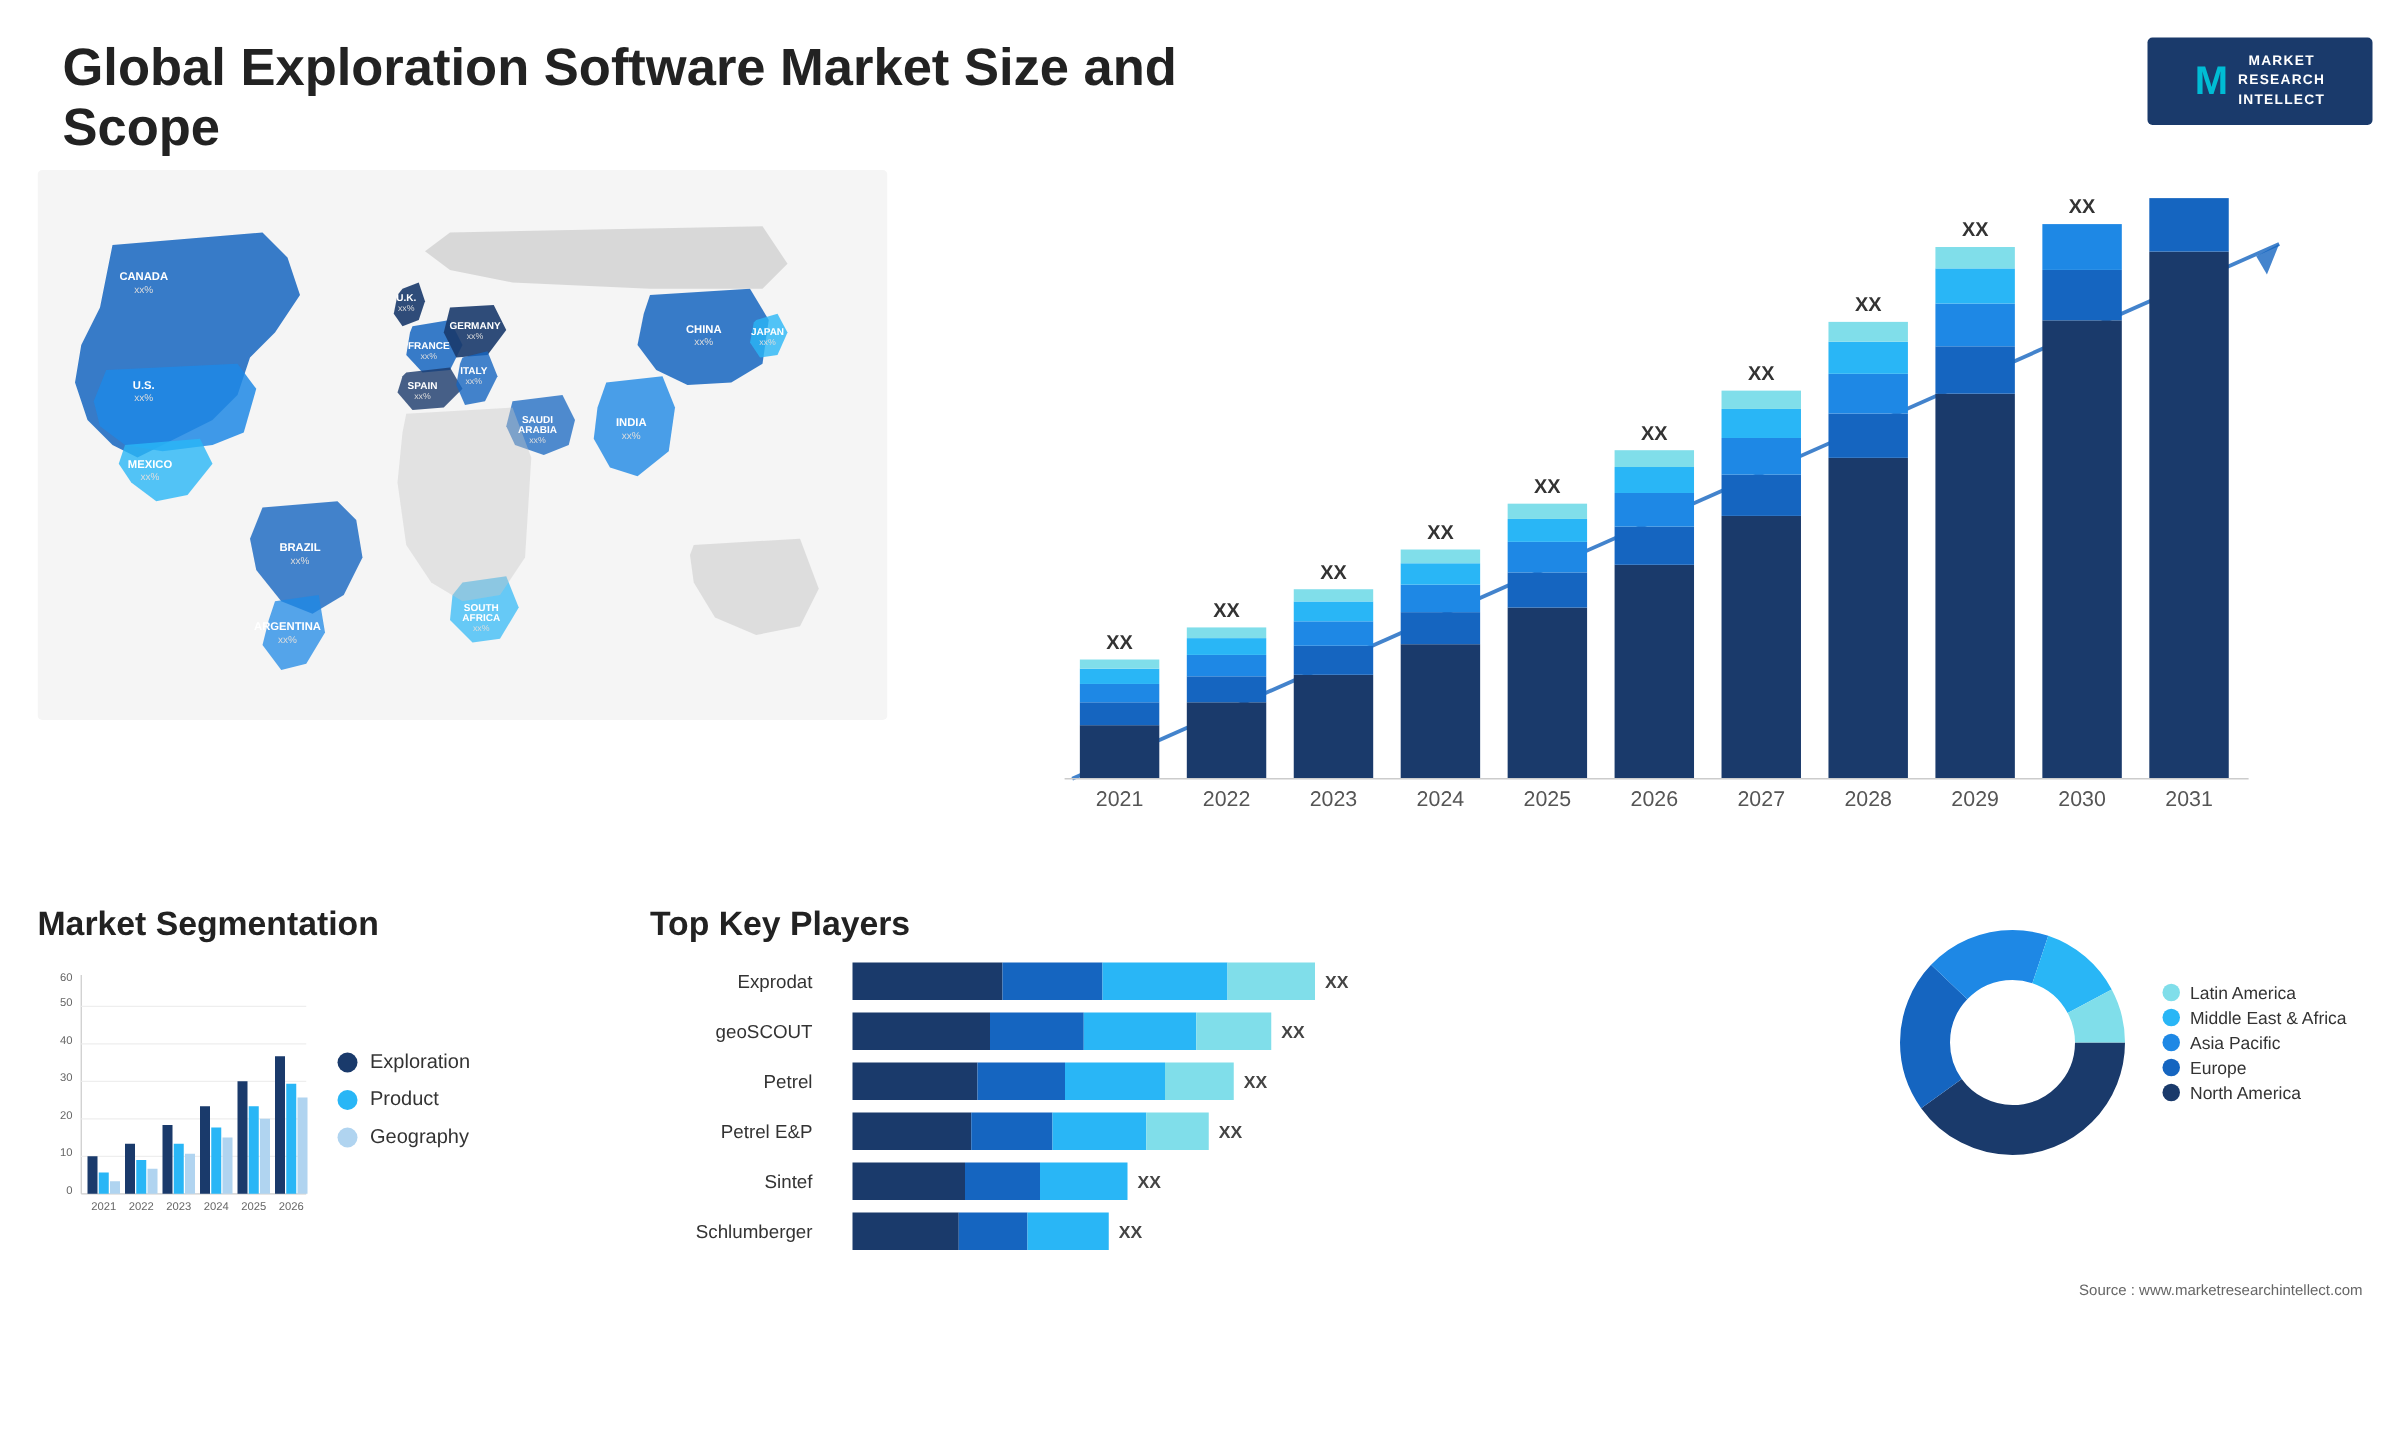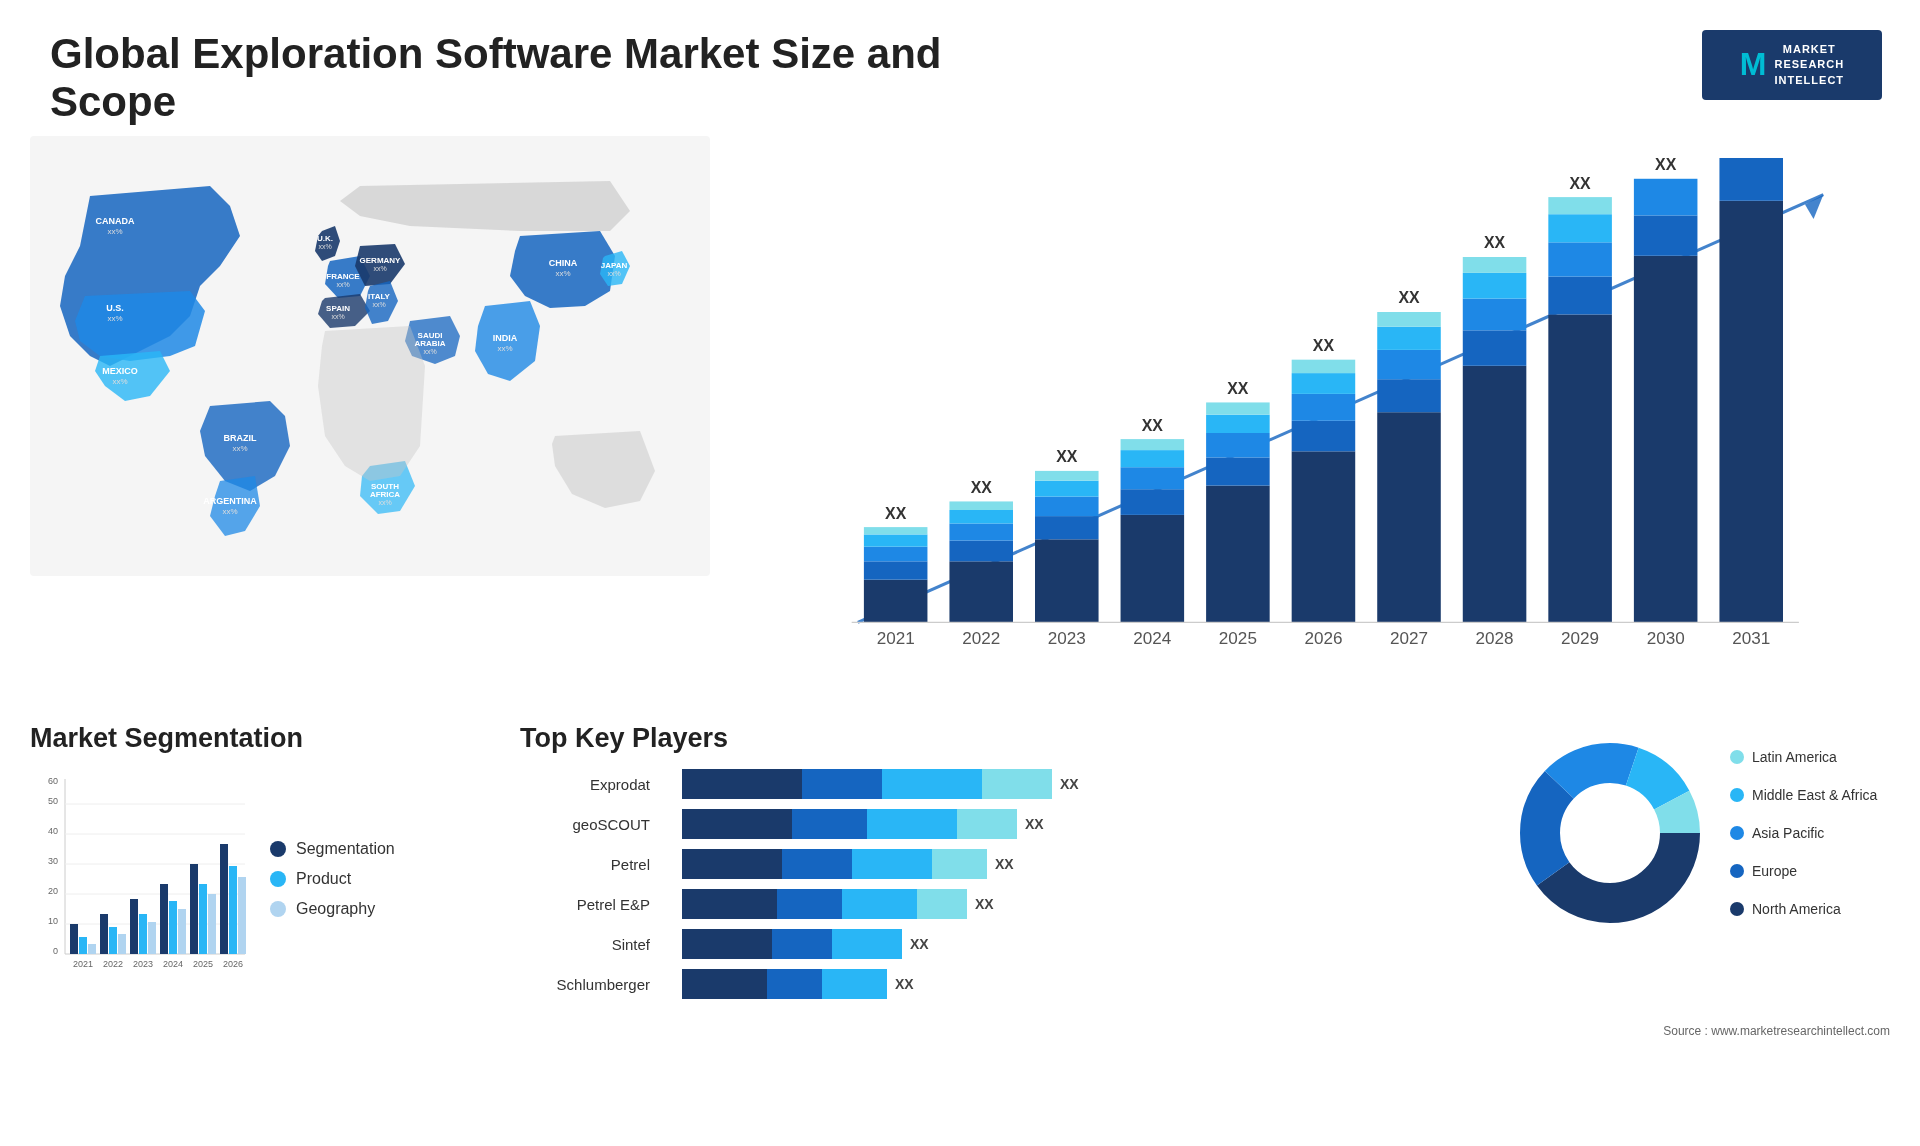--- a/index.html
+++ b/index.html
@@ -10,21 +10,21 @@
       min-height: 1146px;
       overflow: hidden;
       position: relative;
     }
 
     
     .header {
       display: flex;
       justify-content: space-between;
       align-items: flex-start;
-      padding: 30px 38px 10px 50px;
+      padding: 30px 22px 10px 50px;
     }
     .main-title {
       font-size: 42px;
       font-weight: 700;
       color: #222;
       max-width: 900px;
     }
     .logo-area {
       display: flex;
       flex-direction: column;
@@ -193,21 +193,21 @@
       margin-top: 10px;
     }
     .donut-chart {
       width: 200px;
       height: 200px;
       flex-shrink: 0;
     }
     .regional-legend {
       display: flex;
       flex-direction: column;
-      gap: 22px;
+      gap: 4px;
       text-align: right;
     }
     .regional-legend-item {
       display: flex;
       align-items: center;
       gap: 8px;
       font-size: 14px;
       color: #333;
     }
     .regional-dot {
@@ -483,21 +483,21 @@
         <text x="83" y="198" text-anchor="middle" font-size="9" fill="#666">2022</text>
         <text x="113" y="198" text-anchor="middle" font-size="9" fill="#666">2023</text>
         <text x="143" y="198" text-anchor="middle" font-size="9" fill="#666">2024</text>
         <text x="173" y="198" text-anchor="middle" font-size="9" fill="#666">2025</text>
         <text x="203" y="198" text-anchor="middle" font-size="9" fill="#666">2026</text>
       </svg>
 
       <div class="seg-legend">
         <div class="legend-item">
           <div class="legend-dot" style="background:#1a3a6b"></div>
-          <span>Segmentation</span>
+          <span>Exploration</span>
         </div>
         <div class="legend-item">
           <div class="legend-dot" style="background:#29b6f6"></div>
           <span>Product</span>
         </div>
         <div class="legend-item">
           <div class="legend-dot" style="background:#b0d4f0"></div>
           <span>Geography</span>
         </div>
       </div>

